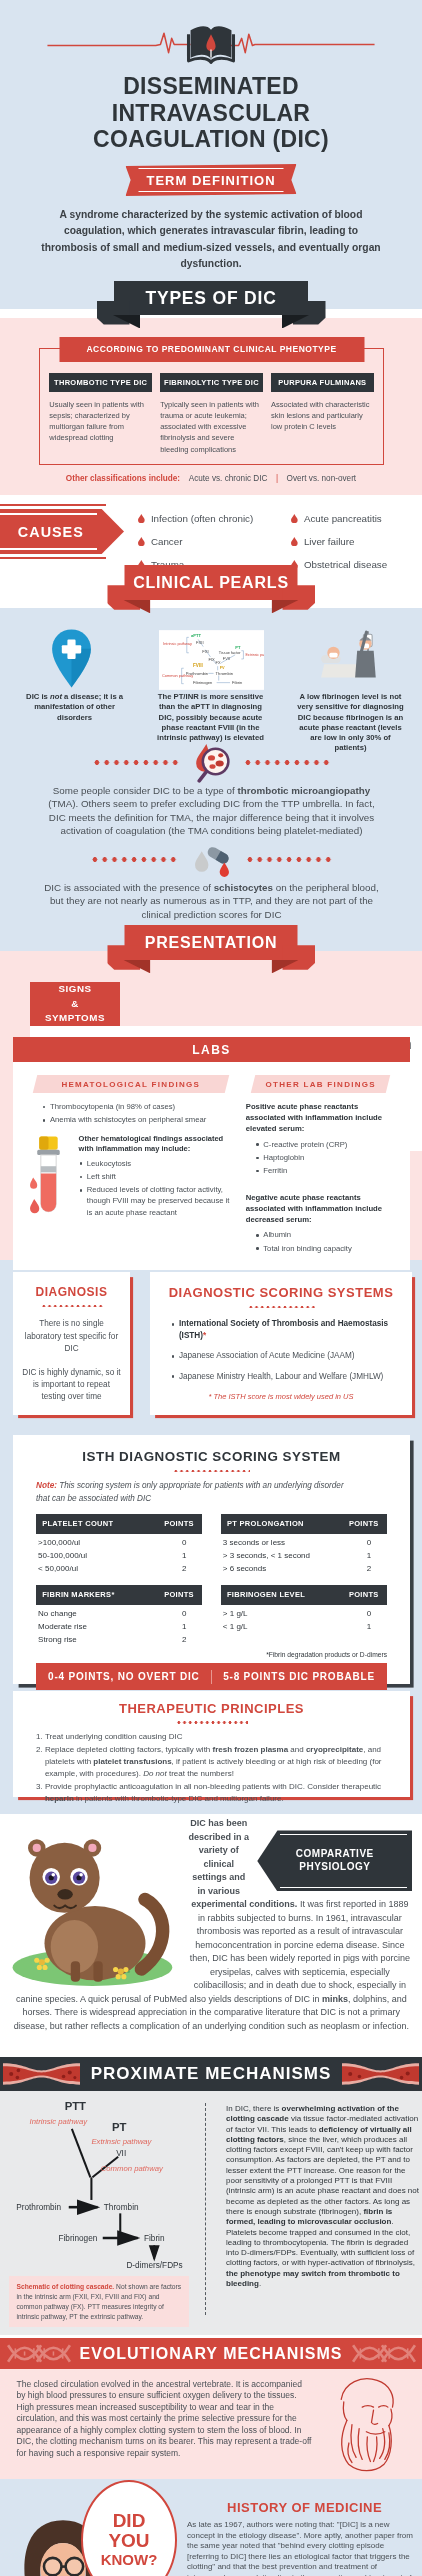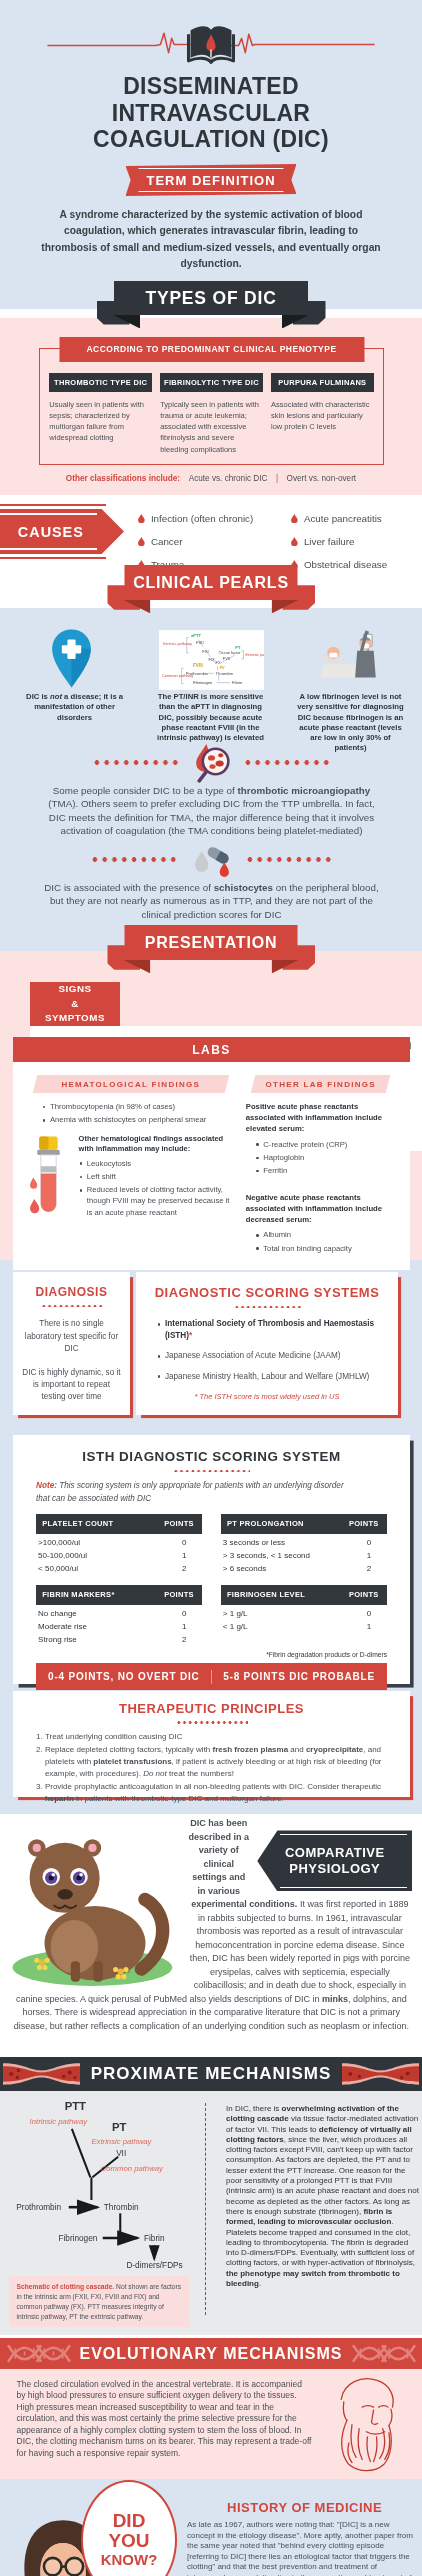--- a/index.html
+++ b/index.html
@@ -111,21 +111,21 @@
   
   ol.ther{margin-left:18.5px;margin-right:13.4px;}
   ol.ther li{font-size:8px;color:var(--ink);line-height:1.5;margin-bottom:1px;}
   ol.ther li::marker{content:counter(list-item) ". ";font-size:8px;color:var(--ink);}
   
   .compwrap{position:absolute;z-index:2;font-size:9px;line-height:1.5;color:var(--ink);text-align:center;}
   .mink-f{float:left;width:170px;height:170px;margin-right:7.2px;}
   .badge-f{float:right;width:155px;height:61px;margin:13.4px 0 6.2px 7.2px;position:relative;
     background:var(--dark);clip-path:polygon(0 50%,13% 0,100% 0,100% 100%,13% 100%);
     display:flex;flex-direction:column;align-items:center;justify-content:center;color:#fff;
-    font-weight:bold;font-size:13px;letter-spacing:0.5px;line-height:1.25;}
+    font-weight:bold;font-size:10px;letter-spacing:0.5px;line-height:1.25;}
   .badge-f::before{content:"";position:absolute;left:23px;right:5.2px;top:3.6px;bottom:3.6px;
     border-top:1px solid #fff;border-bottom:1px solid #fff;}
   
   .proxbanner{position:absolute;left:0;width:422px;background:var(--dark);color:#fff;display:flex;
     align-items:center;justify-content:center;font-weight:bold;font-size:17px;letter-spacing:1px;z-index:2;}
   .dashline{position:absolute;border-left:1.5px dashed #565c61;}
   .prox-caption{background:#fadedd;padding:6.2px 7.2px;font-size:6.7px;line-height:1.45;color:var(--ink);}
   .prox-right{position:absolute;font-size:8px;line-height:1.3;color:var(--dark);}
   .prox-right p{font-size:8px;line-height:10.3px;}
   
@@ -425,21 +425,21 @@
     </div>
   </div>
 
   <div class="abs redcard" style="top:1272px;left:13px;width:117px;height:143px;padding:13.4px 9.3px;">
     <h3 class="cardtitle">DIAGNOSIS</h3>
     <div class="dotline" style="width:62px;"></div>
     <p class="center" style="font-size:8.2px;color:var(--ink);line-height:1.5;margin-top:11.3px;">There is no single laboratory test specific for DIC</p>
     <p class="center" style="font-size:8.2px;color:var(--ink);line-height:1.5;margin-top:11.3px;">DIC is highly dynamic, so it is important to repeat testing over time</p>
   </div>
 
-  <div class="abs redcard" style="top:1272px;left:136px;width:262px;height:143px;padding:13.4px 15.5px;">
+  <div class="abs redcard" style="top:1272px;left:150px;width:262px;height:143px;padding:13.4px 15.5px;">
     <h3 class="cardtitle" style="font-size:13px;">DIAGNOSTIC SCORING SYSTEMS</h3>
     <div class="dotline" style="width:67px;"></div>
     <ul class="dots" style="margin-top:10.3px;padding-left:5.2px;">
       <li style="font-size:8.2px;margin-bottom:8.2px;font-weight:bold;color:var(--dark);">
         <span>International Society of Thrombosis and Haemostasis (ISTH)</span><span class="r">*</span>
       </li>
       <li style="font-size:8.2px;margin-bottom:8.2px;">Japanese Association of Acute Medicine (JAAM)</li>
       <li style="font-size:8.2px;">Japanese Ministry Health, Labour and Welfare (JMHLW)</li>
     </ul>
     <p class="center r i" style="font-size:7.5px;margin-top:9.3px;">* The ISTH score is most widely used in US</p>

